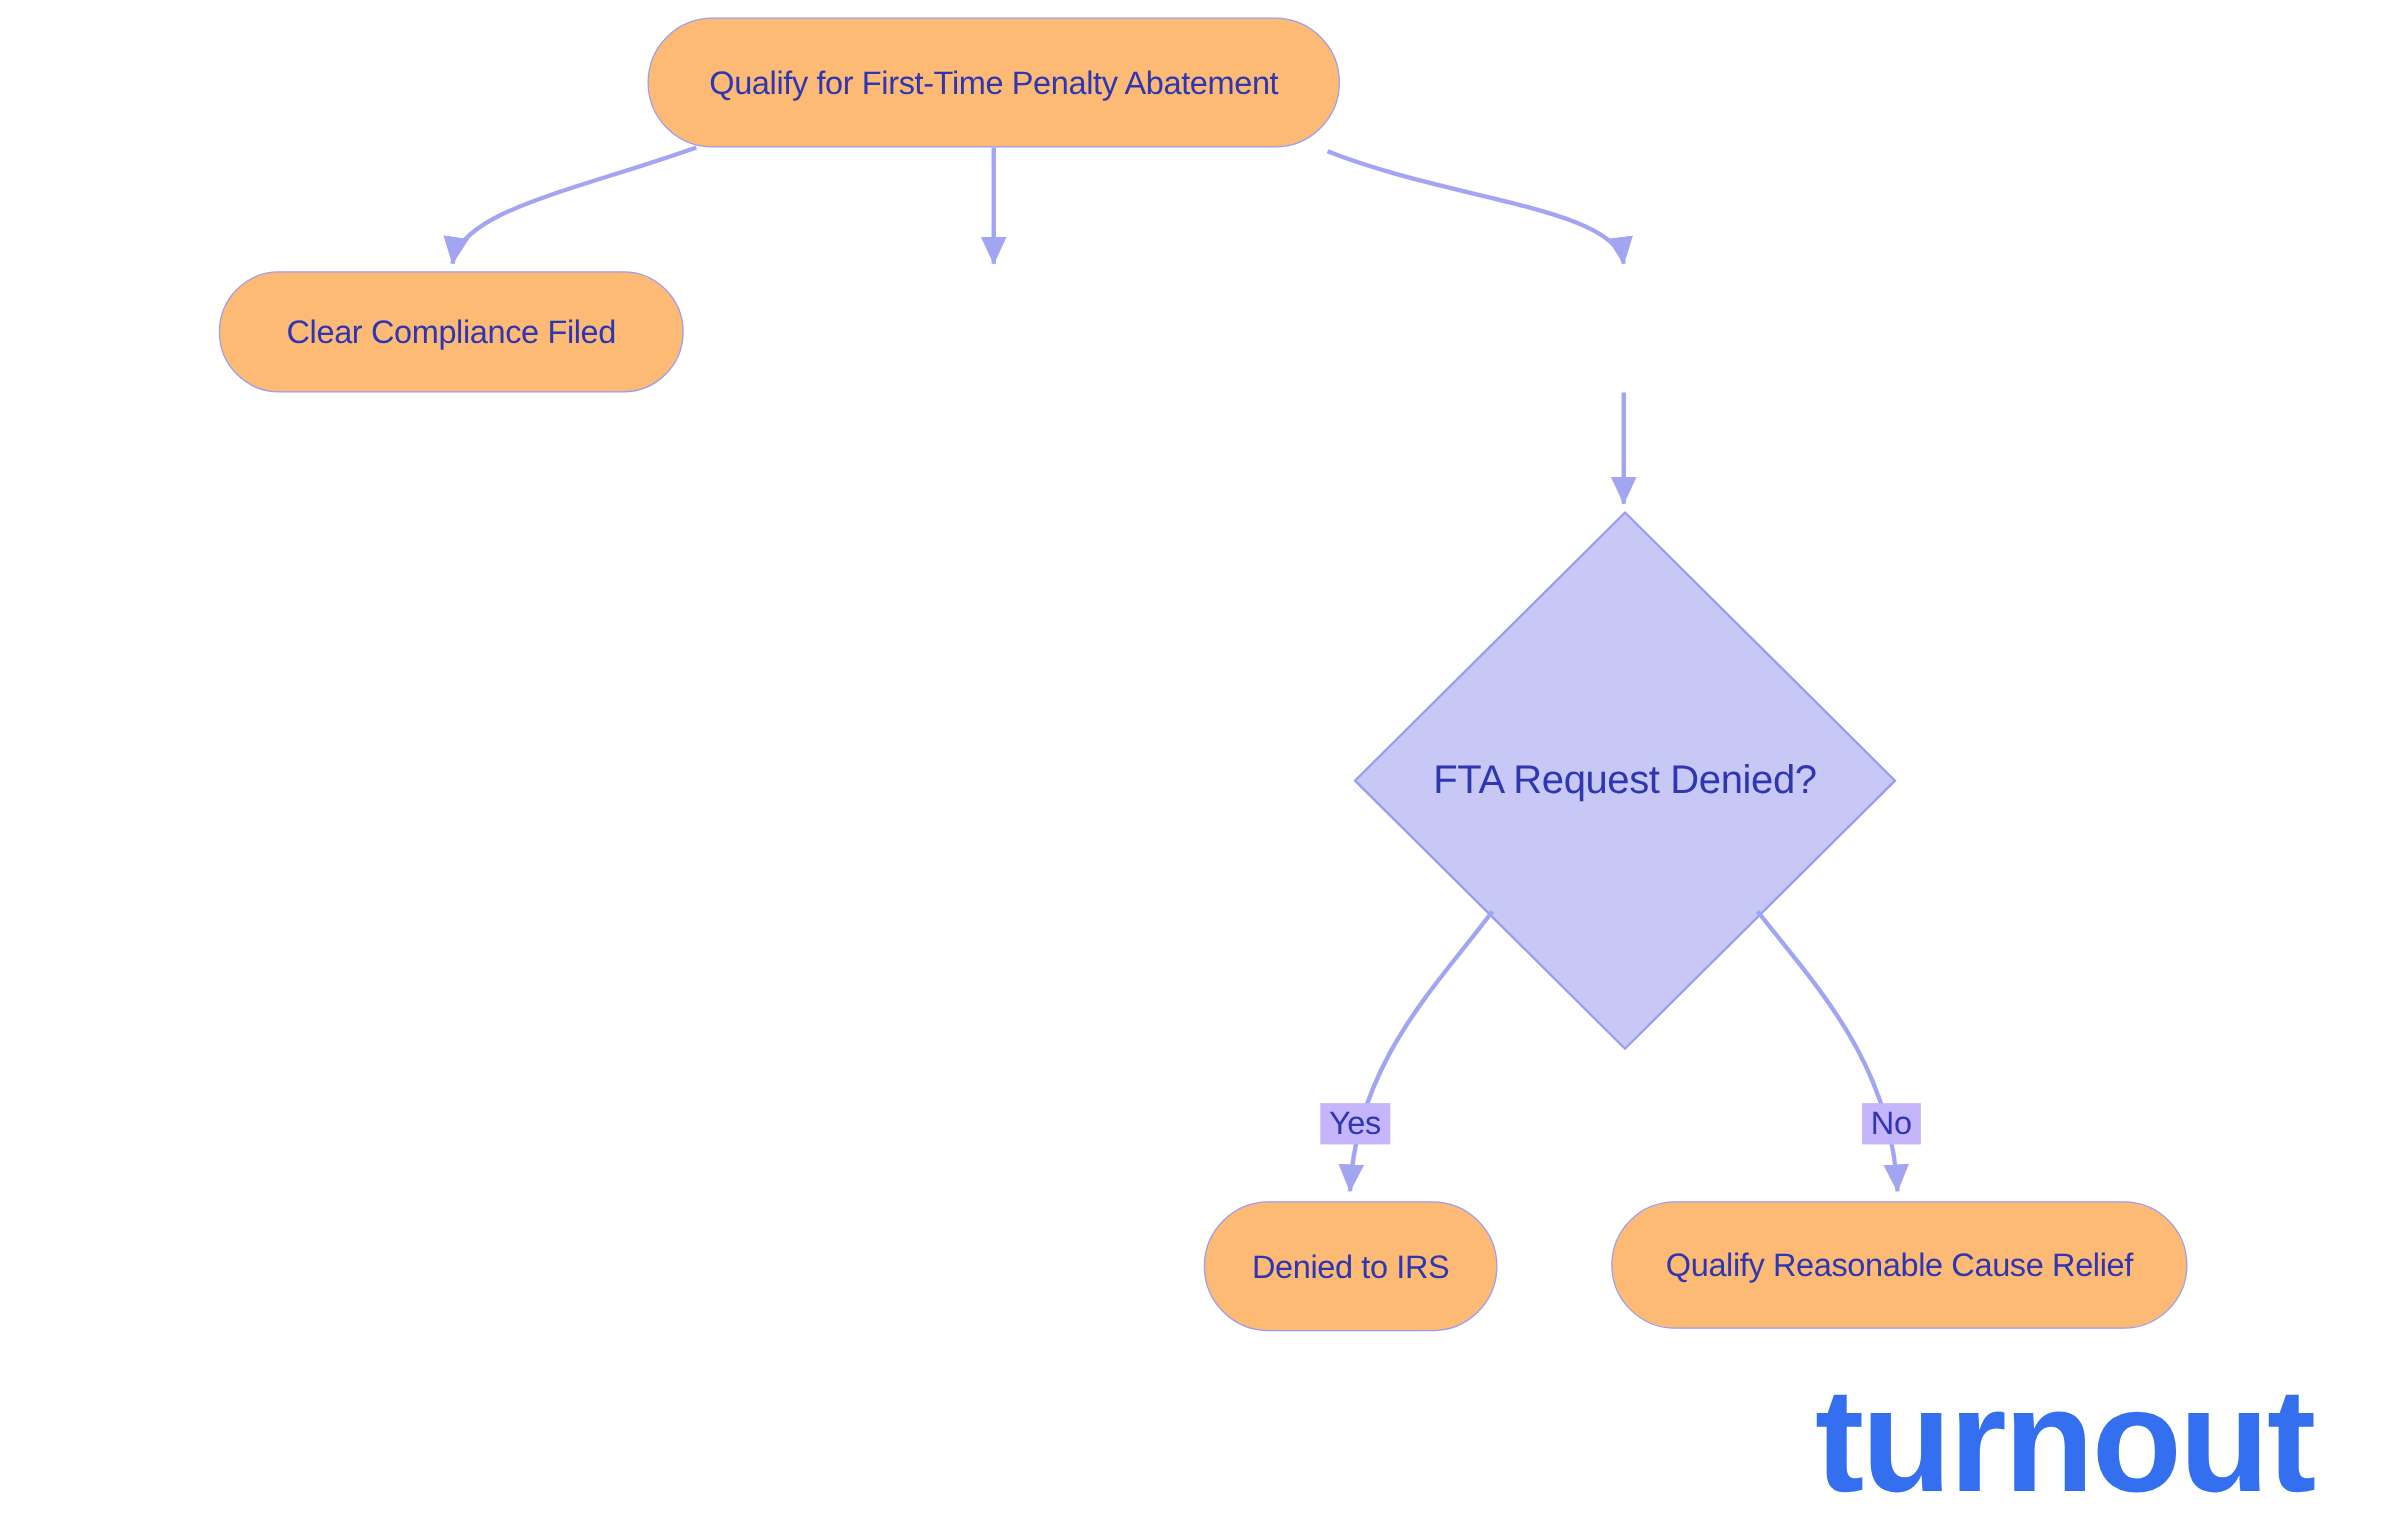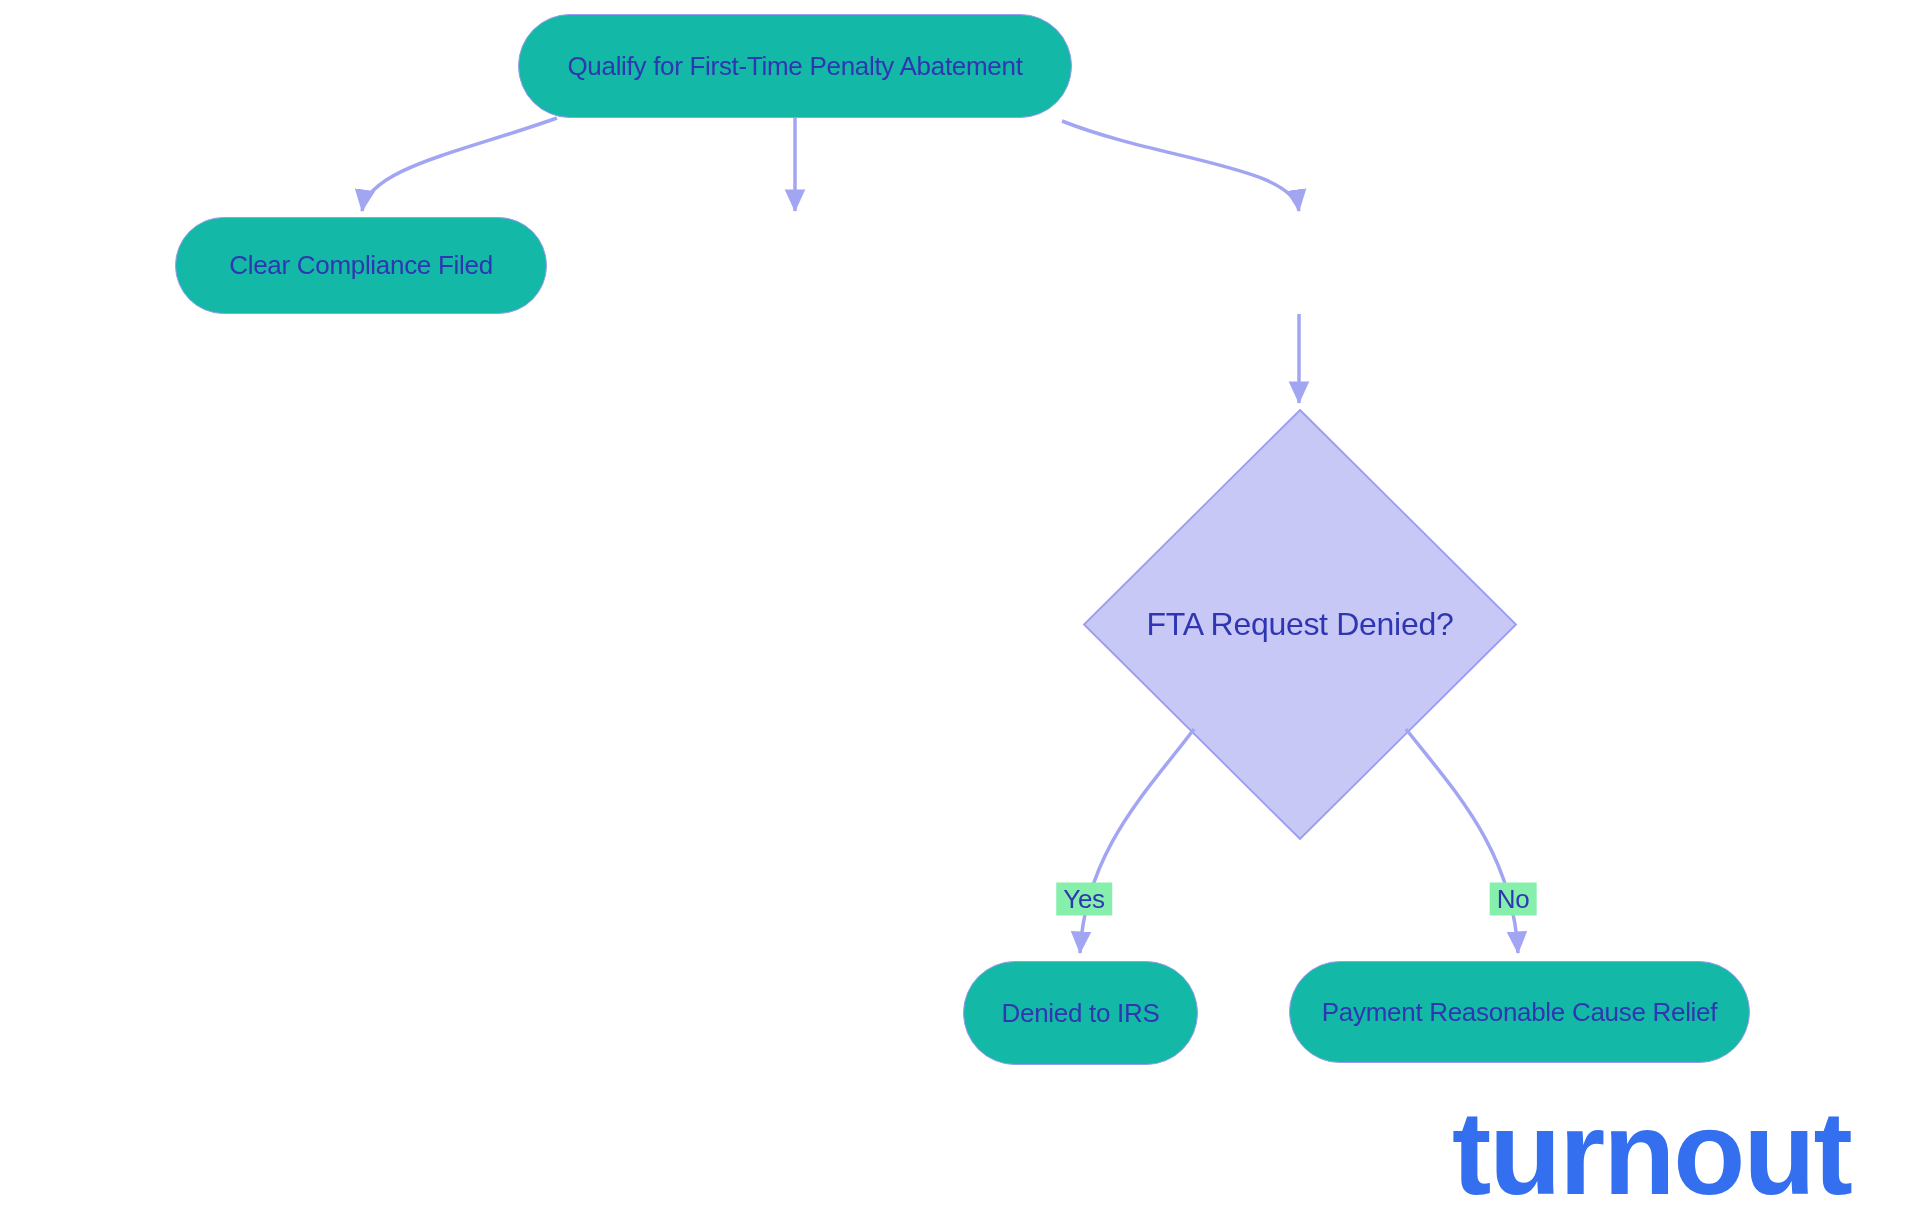--- a/index.html
+++ b/index.html
@@ -11,41 +11,41 @@
     font-family:"Liberation Sans", sans-serif;
     overflow:hidden;
   }
   .layer{position:absolute;left:0;top:0;}
   .node{
     position:absolute;
     display:flex;
     align-items:center;
     justify-content:center;
     text-align:center;
-    background:#14b8a6;
+    background:#fdba74;
     border:1.8px solid #999cf0;
     border-radius:54px;
     color:#2f36b1;
     font-size:26px;
     letter-spacing:-0.3px;
     white-space:nowrap;
     box-sizing:border-box;
   }
   .diamond-label{
     position:absolute;
     transform:translate(-50%,-50%);
     color:#2f36b1;
     font-size:32px;
     letter-spacing:-0.3px;
     white-space:nowrap;
   }
   .edge-label{
     position:absolute;
     transform:translate(-50%,-50%);
-    background:#86efac;
+    background:#c4b5fd;
     padding:1px 7px;
     color:#2f36b1;
     font-size:26px;
     letter-spacing:-0.3px;
     white-space:nowrap;
   }
   .logo{
     position:absolute;
     left:1452px;
     top:1094px;
@@ -82,21 +82,21 @@
   <div class="node" style="left:518px;top:14px;width:554px;height:104px;">Qualify for First-Time Penalty Abatement</div>
 
   <div class="node" style="left:175px;top:217px;width:372px;height:97px;">Clear Compliance Filed</div>
 
 
 
   <div class="diamond-label" style="left:1300px;top:624px;">FTA Request Denied?</div>
 
   <div class="node" style="left:963px;top:961px;width:235px;height:104px;">Denied to IRS</div>
 
-  <div class="node" style="left:1289px;top:961px;width:461px;height:102px;">Payment Reasonable Cause Relief</div>
+  <div class="node" style="left:1289px;top:961px;width:461px;height:102px;">Qualify Reasonable Cause Relief</div>
 
   <div class="edge-label" style="left:1084px;top:899px;">Yes</div>
 
   <div class="edge-label" style="left:1513px;top:899px;">No</div>
 
   <div class="logo">turnout</div>
 
 </div>
 
 </body></html>

